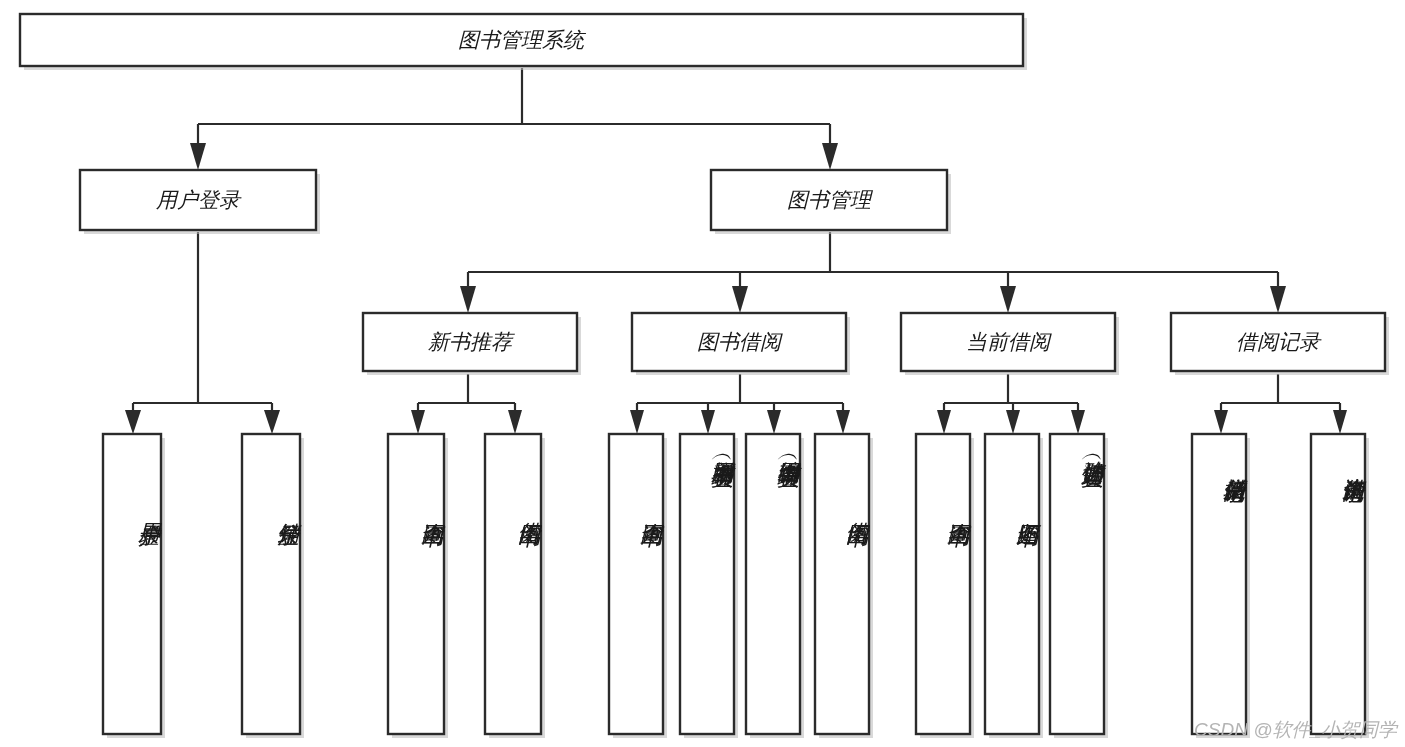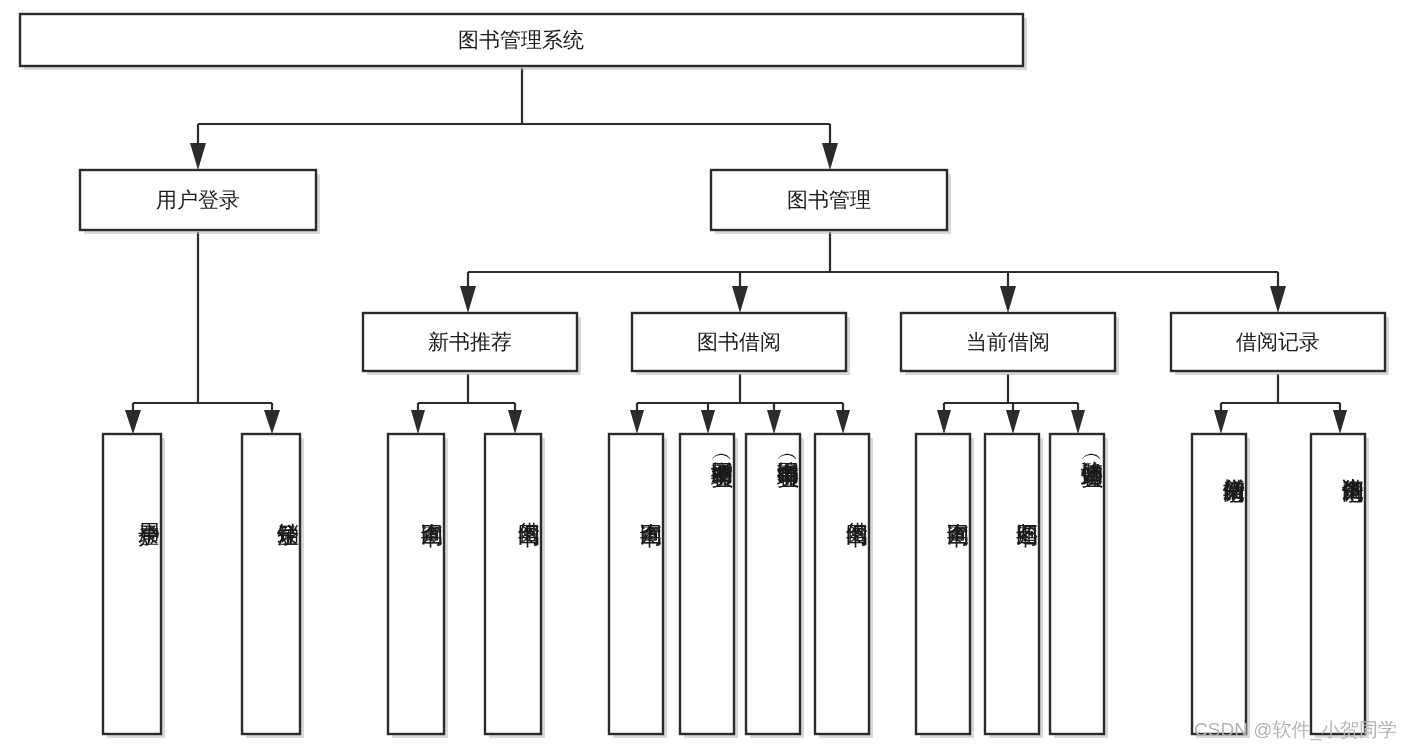--- a/index.html
+++ b/index.html
@@ -11,20 +11,21 @@
     width: 1405px;
     height: 747px;
     font-family: "Liberation Sans", "DejaVu Sans", sans-serif;
     overflow: hidden;
     position: relative;
   }
   #diagram-root {
     position: relative;
     width: 1405px;
     height: 747px;
+    font-style: italic;
   }
   svg.diagram {
     position: absolute;
     top: 0;
     left: 0;
     width: 1405px;
     height: 747px;
   }
   .node-rect {
     fill: #ffffff;

